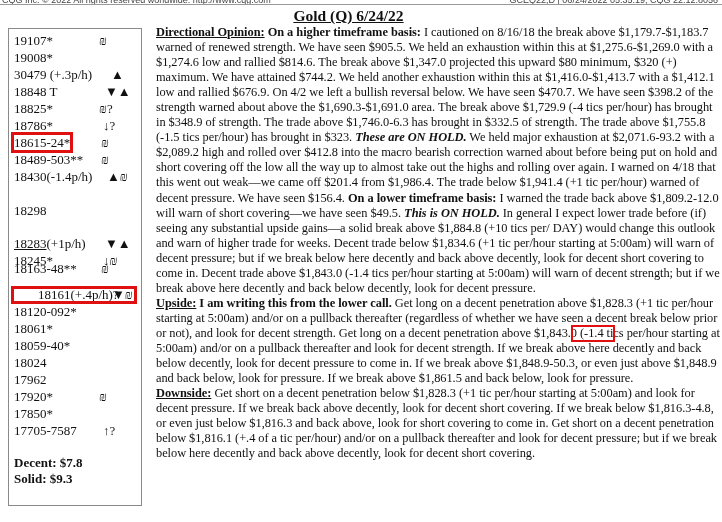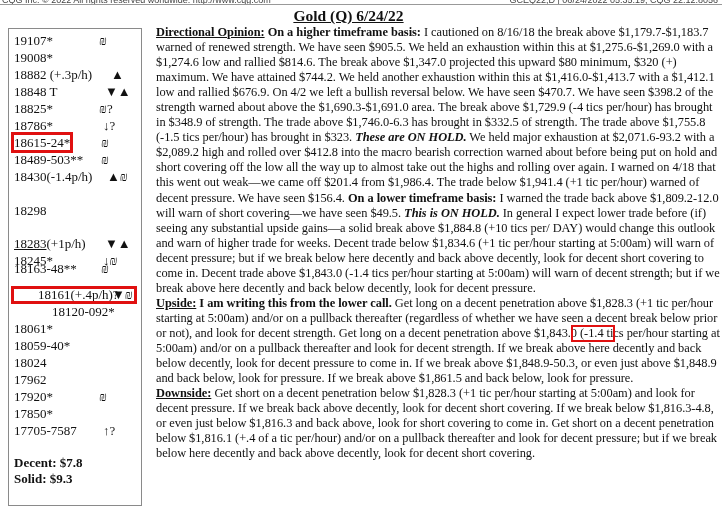--- a/index.html
+++ b/index.html
@@ -37,33 +37,33 @@
 </div>
 <div class="topline"></div>
 
 <div class="title">Gold (Q) 6/24/22</div>
 
 <div class="levels" id="levels">
   <div class="foot" style="top:426px">Decent: $7.8</div>
   <div class="foot" style="top:442px">Solid: $9.3</div>
 <div class="lv" style="top: 4px;"><span>19107*</span><span class="ic" style="left: 85px;">₪</span></div>
     <div class="lv" style="top: 21px;"><span>19008*</span></div>
-    <div class="lv" style="top: 38px;"><span>18882 (+.3p/h)</span><span class="ic" style="left: 97px;">▲</span></div>
+    <div class="lv" style="top: 38px;"><span>30479 (+.3p/h)</span><span class="ic" style="left: 97px;">▲</span></div>
     <div class="lv" style="top: 55px;"><span>18848 T</span><span class="ic" style="left: 91px;">▼▲</span></div>
     <div class="lv" style="top: 72px;"><span>18825*</span><span class="ic" style="left: 85px;">₪?</span></div>
     <div class="lv" style="top: 89px;"><span>18786*</span><span class="ic" style="left: 89px;">↓?</span></div>
     <div class="lv" style="top: 106px;"><span class="hl" style="outline: rgb(224, 16, 16) solid 3px;">18615-24*</span><span class="ic" style="left: 87px;">₪</span></div>
     <div class="lv" style="top: 123px;"><span>18489-503**</span><span class="ic" style="left: 87px;">₪</span></div>
     <div class="lv" style="top: 140px;"><span>18430(-1.4p/h)</span><span class="ic" style="left: 93px;">▲₪</span></div>
     <div class="lv" style="top: 174px;"><span class="bold">18298</span></div>
     <div class="lv" style="top: 207px;"><span class="u">18283</span><span>(+1p/h)</span><span class="ic" style="left: 91px;">▼▲</span></div>
     <div class="lv" style="top: 224px;"><span>18245*</span><span class="ic" style="left: 89px;">↓₪</span></div>
     <div class="lv" style="top: 232px;"><span>18163-48**</span><span class="ic" style="left: 87px;">₪</span></div>
     <div class="lv" style="top: 258px;"><span class="hl" style="outline: none; margin-left: 24px;">18161(+.4p/h)?</span><span class="ic" style="left: 98px;">▼₪</span><div style="position: absolute; left: -3px; top: -1px; width: 126px; height: 18px; border: 3px solid rgb(224, 16, 16); box-sizing: border-box;"></div></div>
-    <div class="lv" style="top: 275px; margin-left: 38px;"><span>18120-092*</span></div>
+    <div class="lv" style="top: 275px;"><span>18120-092*</span></div>
     <div class="lv" style="top: 292px;"><span>18061*</span></div>
     <div class="lv" style="top: 309px;"><span>18059-40*</span></div>
     <div class="lv" style="top: 326px;"><span>18024</span></div>
     <div class="lv" style="top: 343px;"><span>17962</span></div>
     <div class="lv" style="top: 360px;"><span>17920*</span><span class="ic" style="left: 85px;">₪</span></div>
     <div class="lv" style="top: 377px;"><span>17850*</span></div>
     <div class="lv" style="top: 394px;"><span>17705-7587</span><span class="ic" style="left: 89px;">↑?</span></div>
   </div>
 
 <div class="body">

